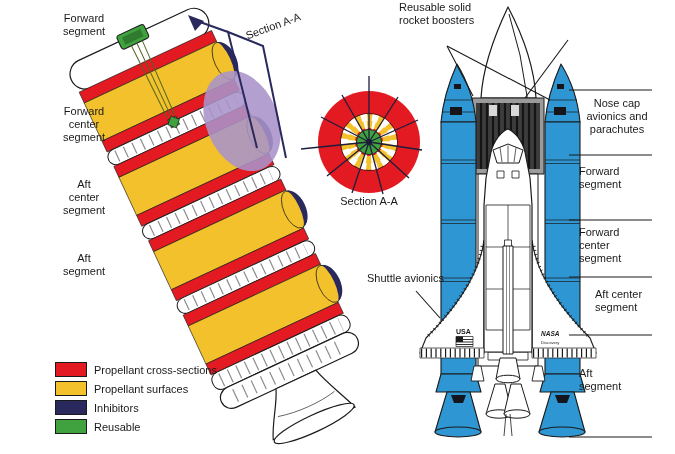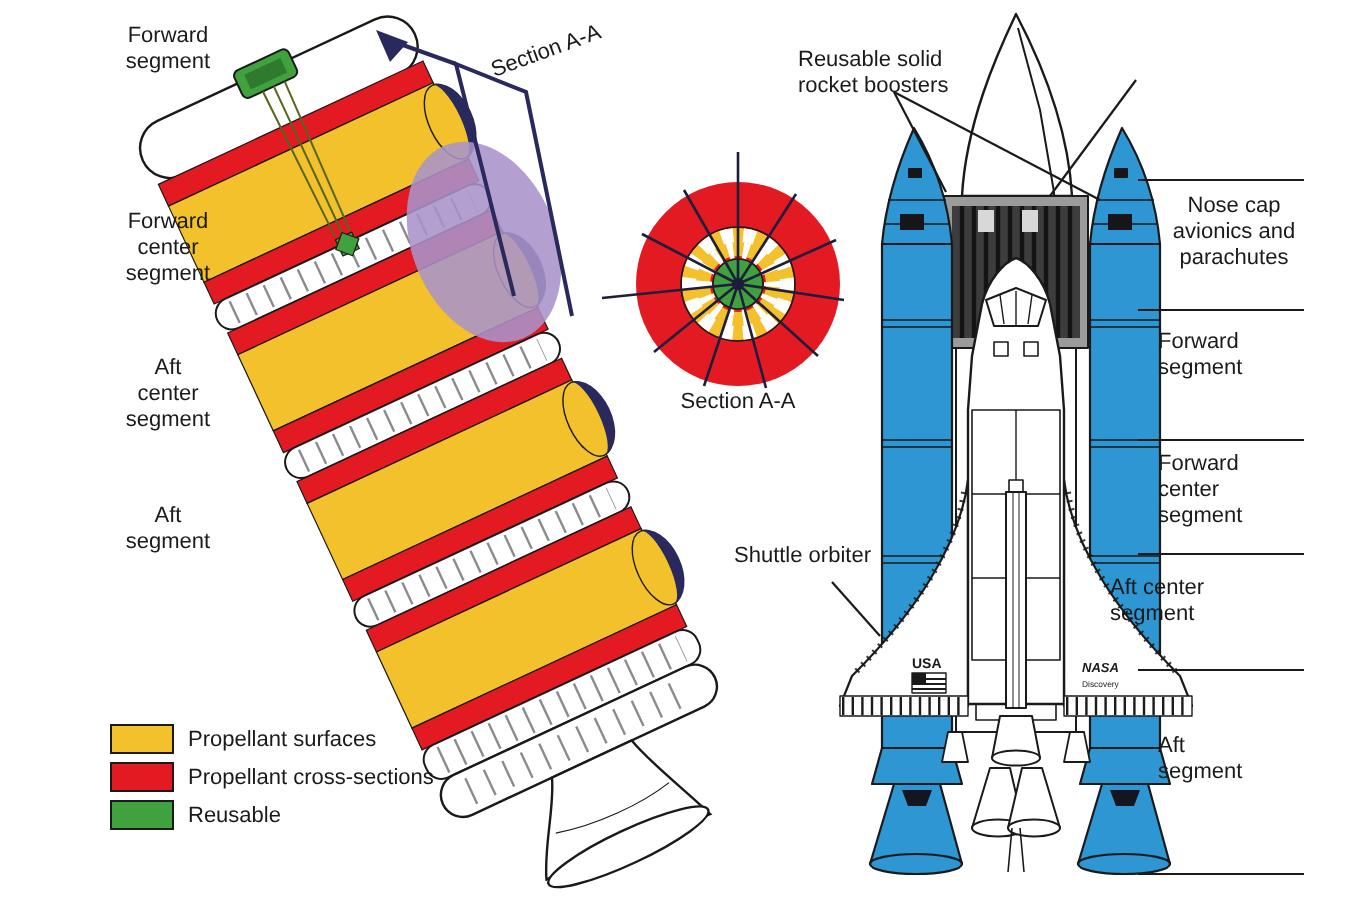--- a/index.html
+++ b/index.html
@@ -246,45 +246,49 @@
 segment</div>
 <div class="lbl ctr" style="left:24px;top:178px;width:80px;">Aft
 center
 segment</div>
 <div class="lbl ctr" style="left:24px;top:252px;width:80px;">Aft
 segment</div>
 
 <div class="lbl rot" style="left:224px;top:30px;width:90px;">Section A-A</div>
 <div class="lbl ctr" style="left:300px;top:195px;width:98px;">Section A-A</div>
 
-<div class="lbl" style="left:379px;top:24px;width:96px;">Reusable solid
+<div class="lbl" style="left:379px;top:1px;width:96px;">Reusable solid
 rocket boosters</div>
-<div class="lbl" style="left:347px;top:272px;width:95px;">Shuttle orbiter</div>
+<div class="lbl" style="left:347px;top:272px;width:95px;">Shuttle avionics</div>
 
 <div class="lbl" style="left:559px;top:97px;width:76px;text-align:center;">Nose cap
 avionics and
 parachutes</div>
 <div class="lbl" style="left:559px;top:165px;width:76px;">Forward
 segment</div>
 <div class="lbl" style="left:559px;top:226px;width:76px;">Forward
 center
 segment</div>
-<div class="lbl" style="left:535px;top:288px;width:76px;">Aft center
+<div class="lbl" style="left:559px;top:288px;width:76px;padding-left:16px;">Aft center
 segment</div>
 <div class="lbl" style="left:559px;top:367px;width:76px;">Aft
 segment</div>
 
 <div class="legend">
+  <div class="legend-row">
+    <div class="legend-swatch" style="background: rgb(227, 26, 34);"></div>
+    <div class="legend-label">Propellant cross-sections</div>
+  </div>
   <div class="legend-row">
     <div class="legend-swatch" style="background: rgb(242, 193, 43);"></div>
     <div class="legend-label">Propellant surfaces</div>
   </div>
   <div class="legend-row">
-    <div class="legend-swatch" style="background: rgb(227, 26, 34);"></div>
-    <div class="legend-label">Propellant cross-sections</div>
+    <div class="legend-swatch" style="background: rgb(41, 41, 94);"></div>
+    <div class="legend-label">Inhibitors</div>
   </div>
   <div class="legend-row">
     <div class="legend-swatch" style="background: rgb(63, 162, 63);"></div>
     <div class="legend-label">Reusable</div>
   </div>
 </div>
 
 </div>
 
 </body></html>

